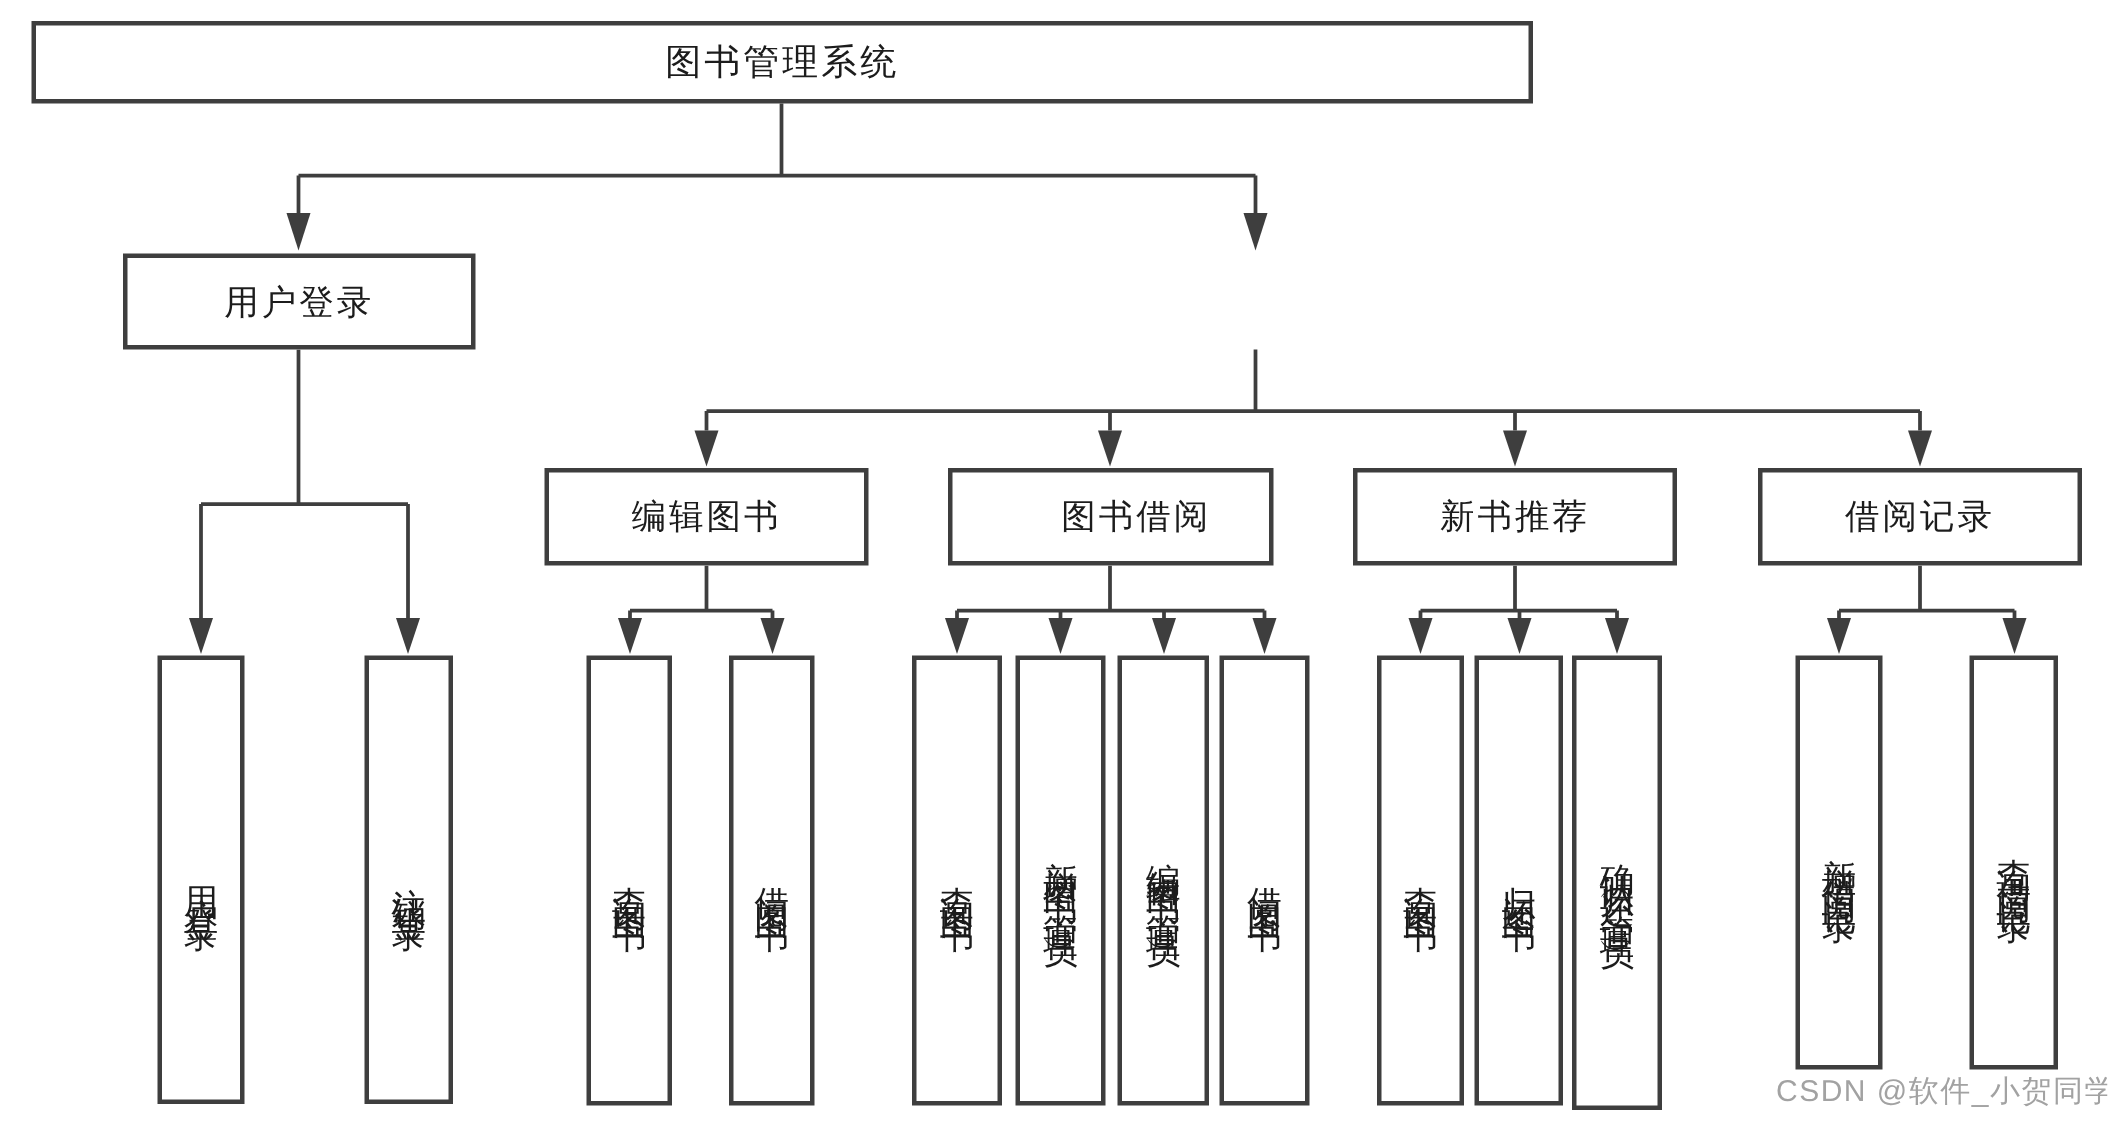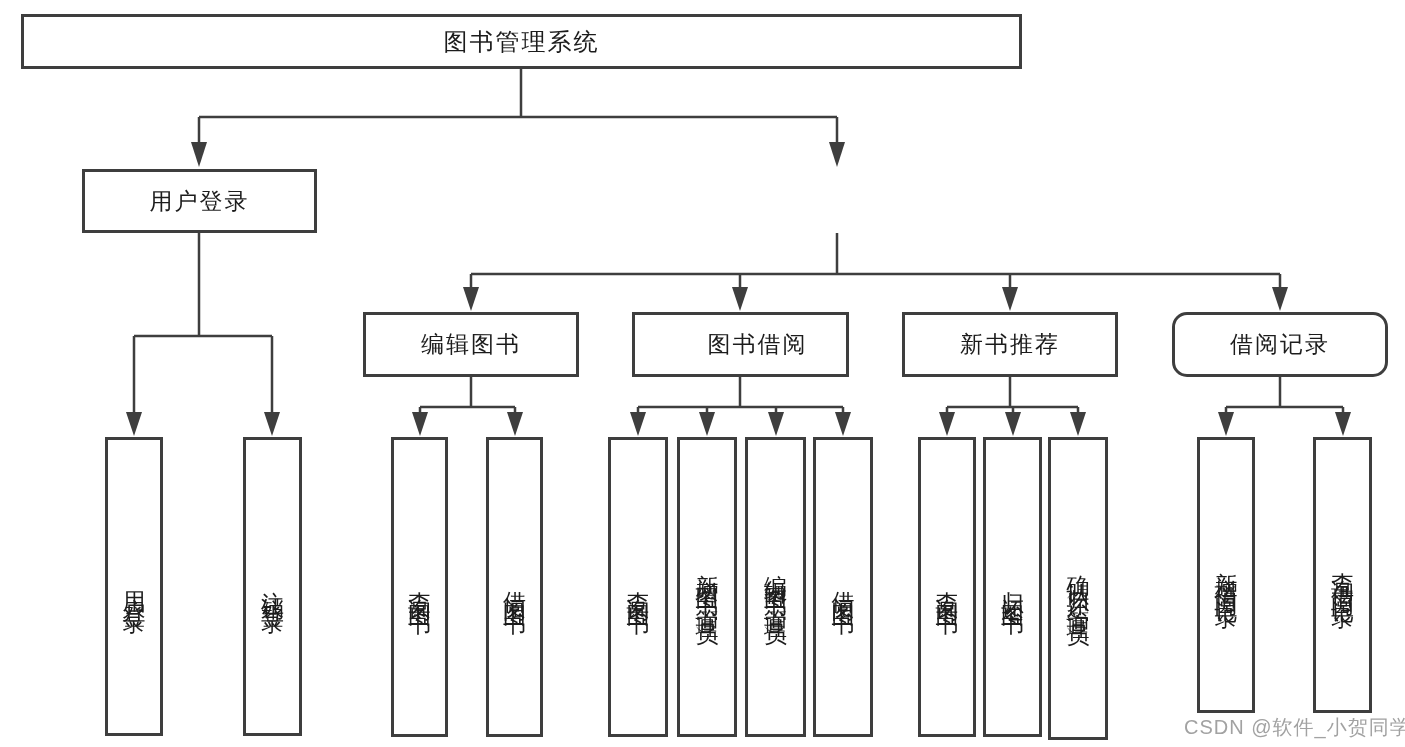--- a/index.html
+++ b/index.html
@@ -112,21 +112,21 @@
 
   <div class="node hbox" style="left:363px; top:312px; width:216px; height:65px;">
     <span>编辑图书</span>
   </div>
   <div class="node hbox" style="left:632px; top:312px; width:217px; height:65px;padding-left:34px;">
     <span>图书借阅</span>
   </div>
   <div class="node hbox" style="left:902px; top:312px; width:216px; height:65px;">
     <span>新书推荐</span>
   </div>
-  <div class="node hbox" style="left:1172px; top:312px; width:216px; height:65px;border-radius:15px;">
+  <div class="node hbox" style="left:1172px; top:312px; width:216px; height:65px;">
     <span>借阅记录</span>
   </div>
 
   <div class="node vbox" style="left:105px; top:437px; width:58px; height:299px;">
     <span class="vtext">用户登录</span>
   </div>
   <div class="node vbox" style="left:243px; top:437px; width:59px; height:299px;">
     <span class="vtext">注销登录</span>
   </div>
 

